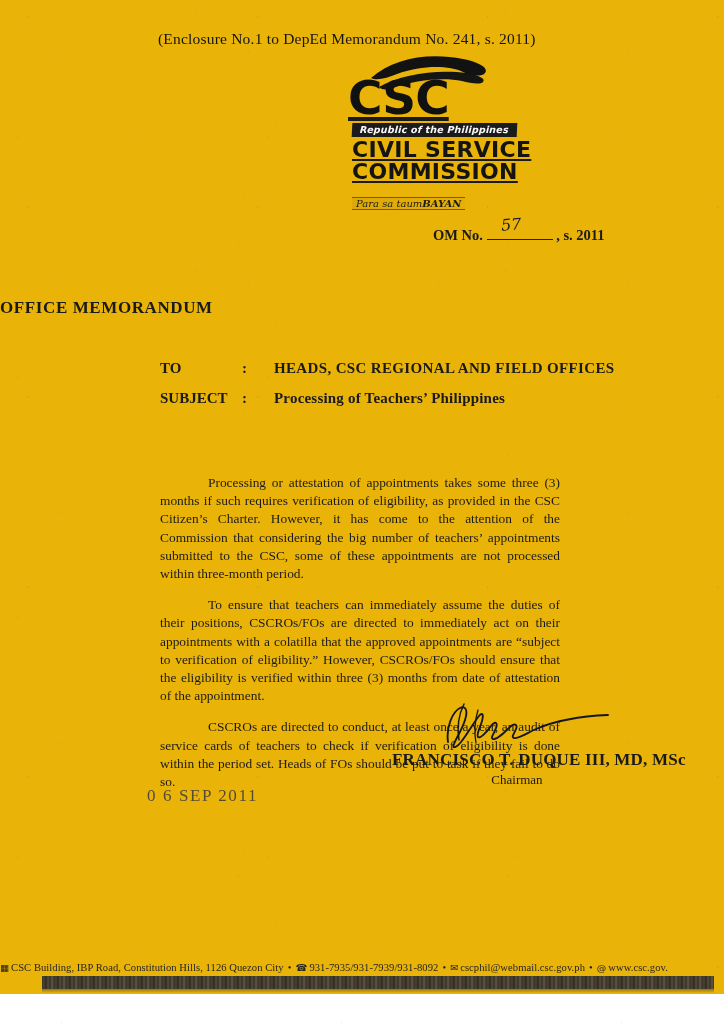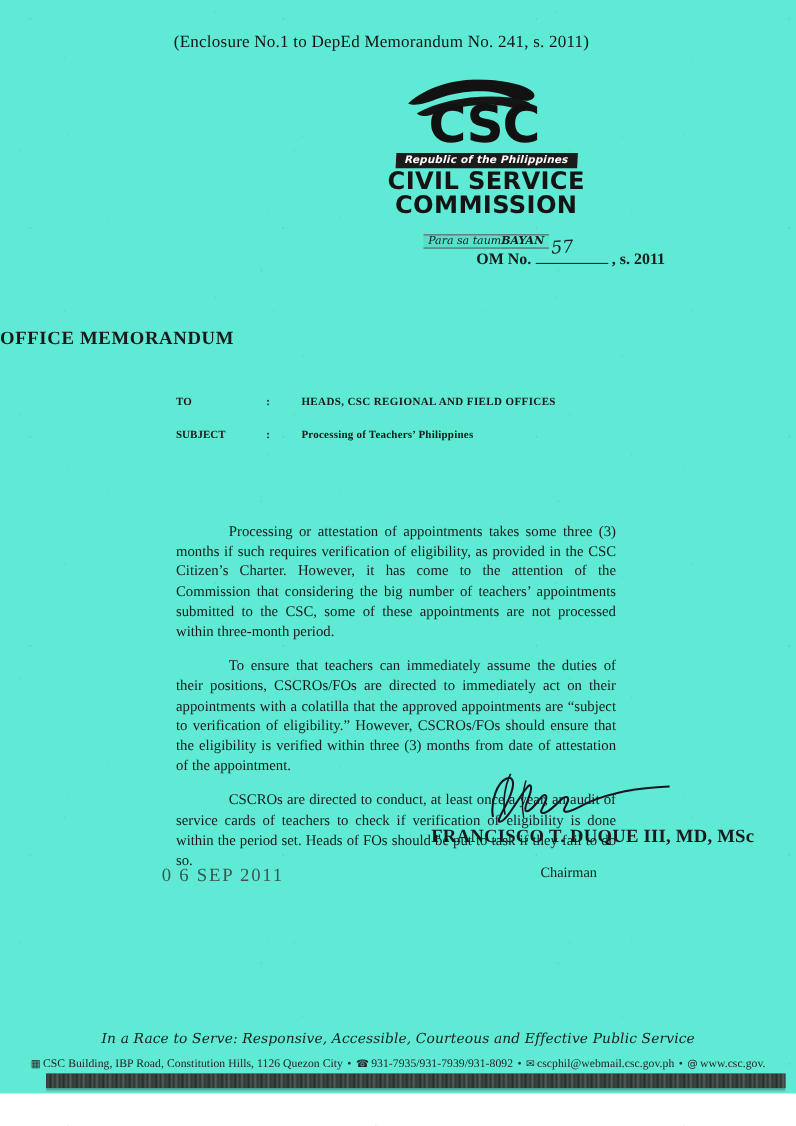--- a/index.html
+++ b/index.html
@@ -5,21 +5,21 @@
 <style>
   html, body {
     margin: 0;
     padding: 0;
     background: #ffffff;
   }
   .page {
     position: relative;
     width: 724px;
     height: 1024px;
-    background: #5eead4;
+    background: #eab308;
     overflow: hidden;
     font-family: "Liberation Serif", serif;
     color: #1a1a1a;
   }
   
   .scan-noise {
     position: absolute;
     inset: 0;
     pointer-events: none;
     opacity: 0.55;
@@ -47,23 +47,23 @@
     font-size: 15.5px;
     letter-spacing: 0.2px;
     color: #151515;
     white-space: nowrap;
   }
 
   
   .logo {
     position: absolute;
     left: 352px;
-    top: 72px;
+    top: 56px;
     width: 180px;
-    text-align: center;
+    text-decoration: underline;
   }
   .logo-swoosh {
     display: block;
     margin: 0 auto;
     width: 150px;
     height: 34px;
   }
   .logo-csc {
     font-family: "DejaVu Sans", sans-serif;
     font-weight: bold;
@@ -148,21 +148,21 @@
     text-align: left;
     font-size: 17px;
     font-weight: bold;
     letter-spacing: 0.6px;
   }
 
   
   .field-row {
     position: absolute;
     left: 160px;
-    font-size: 10px;
+    font-size: 15px;
     font-weight: bold;
     white-space: nowrap;
   }
   .field-row.to { top: 360px; }
   .field-row.subject { top: 390px; }
   .field-label { display: inline-block; width: 82px; }
   .field-colon { display: inline-block; width: 32px; }
   .field-value { letter-spacing: 0.2px; }
   .field-row.to .field-value { letter-spacing: 0.35px; }
 
@@ -201,21 +201,21 @@
   }
   .sig-name {
     font-size: 17px;
     font-weight: bold;
     letter-spacing: 0.2px;
     margin-top: 44px;
     white-space: nowrap;
   }
   .sig-role {
     font-size: 13px;
-    margin-top: 15px;
+    margin-top: 2px;
   }
 
   
   .date-stamp {
     position: absolute;
     left: 147px;
     top: 786px;
     font-family: Liberation Serif, serif;
     font-size: 17px;
     letter-spacing: 1.6px;
@@ -234,21 +234,21 @@
     font-style: italic;
     font-size: 12.6px;
     color: #1d1d1d;
     letter-spacing: 0.1px;
   }
   .contact {
     position: absolute;
     left: 0;
     right: 0;
     top: 962px;
-    text-align: center;
+    text-align: left;
     font-size: 10.6px;
     color: #242424;
     white-space: nowrap;
     letter-spacing: 0.05px;
   }
   .contact .ico {
     font-family: "DejaVu Sans", sans-serif;
     font-size: 9.5px;
     margin-right: 2px;
   }
@@ -334,21 +334,20 @@
       <path d="M16 40 C 14 26, 20 10, 28 6 C 34 3, 36 9, 33 18 C 30 28, 24 36, 22 42 C 20 47, 24 46, 29 40 C 36 31, 42 20, 47 14 C 50 10, 52 12, 50 19 C 48 26, 44 33, 46 35 C 48 37, 54 31, 59 24 C 63 19, 66 20, 64 26 C 62 32, 58 36, 61 37 C 65 38, 72 31, 78 25 C 82 21, 86 22, 84 27 C 82 32, 79 35, 82 36 C 86 37, 95 31, 104 27 C 125 18, 152 14, 176 13" fill="none" stroke="#161622" stroke-width="1.9" stroke-linecap="round"></path>
       <path d="M32 2 C 27 12, 25 26, 27 38" fill="none" stroke="#161622" stroke-width="1.5" stroke-linecap="round"></path>
       <path d="M46 8 C 43 18, 42 30, 44 41" fill="none" stroke="#161622" stroke-width="1.3" stroke-linecap="round"></path>
     </svg>
     <div class="sig-name">FRANCISCO T. DUQUE III, MD, MSc</div>
     <div class="sig-role">Chairman</div>
   </div>
 
   <div class="date-stamp">0 6 SEP  2011</div>
 
-  <div class="slogan">In a Race to Serve: Responsive, Accessible, Courteous and Effective Public Service</div>
 
   <div class="contact">
     <span class="ico">▦</span><span>CSC Building, IBP Road, Constitution Hills, 1126 Quezon City</span><span class="sep">•</span><span class="ico">☎</span><span>931-7935/931-7939/931-8092</span><span class="sep">•</span><span class="ico">✉</span><span>cscphil@webmail.csc.gov.ph</span><span class="sep">•</span><span class="ico">@</span><span>www.csc.gov.</span>
   </div>
 
   <div class="scan-band"></div>
   <div class="scan-band-soft"></div>
   <div class="bottom-white"></div>
   <div class="scan-noise"></div>
 

